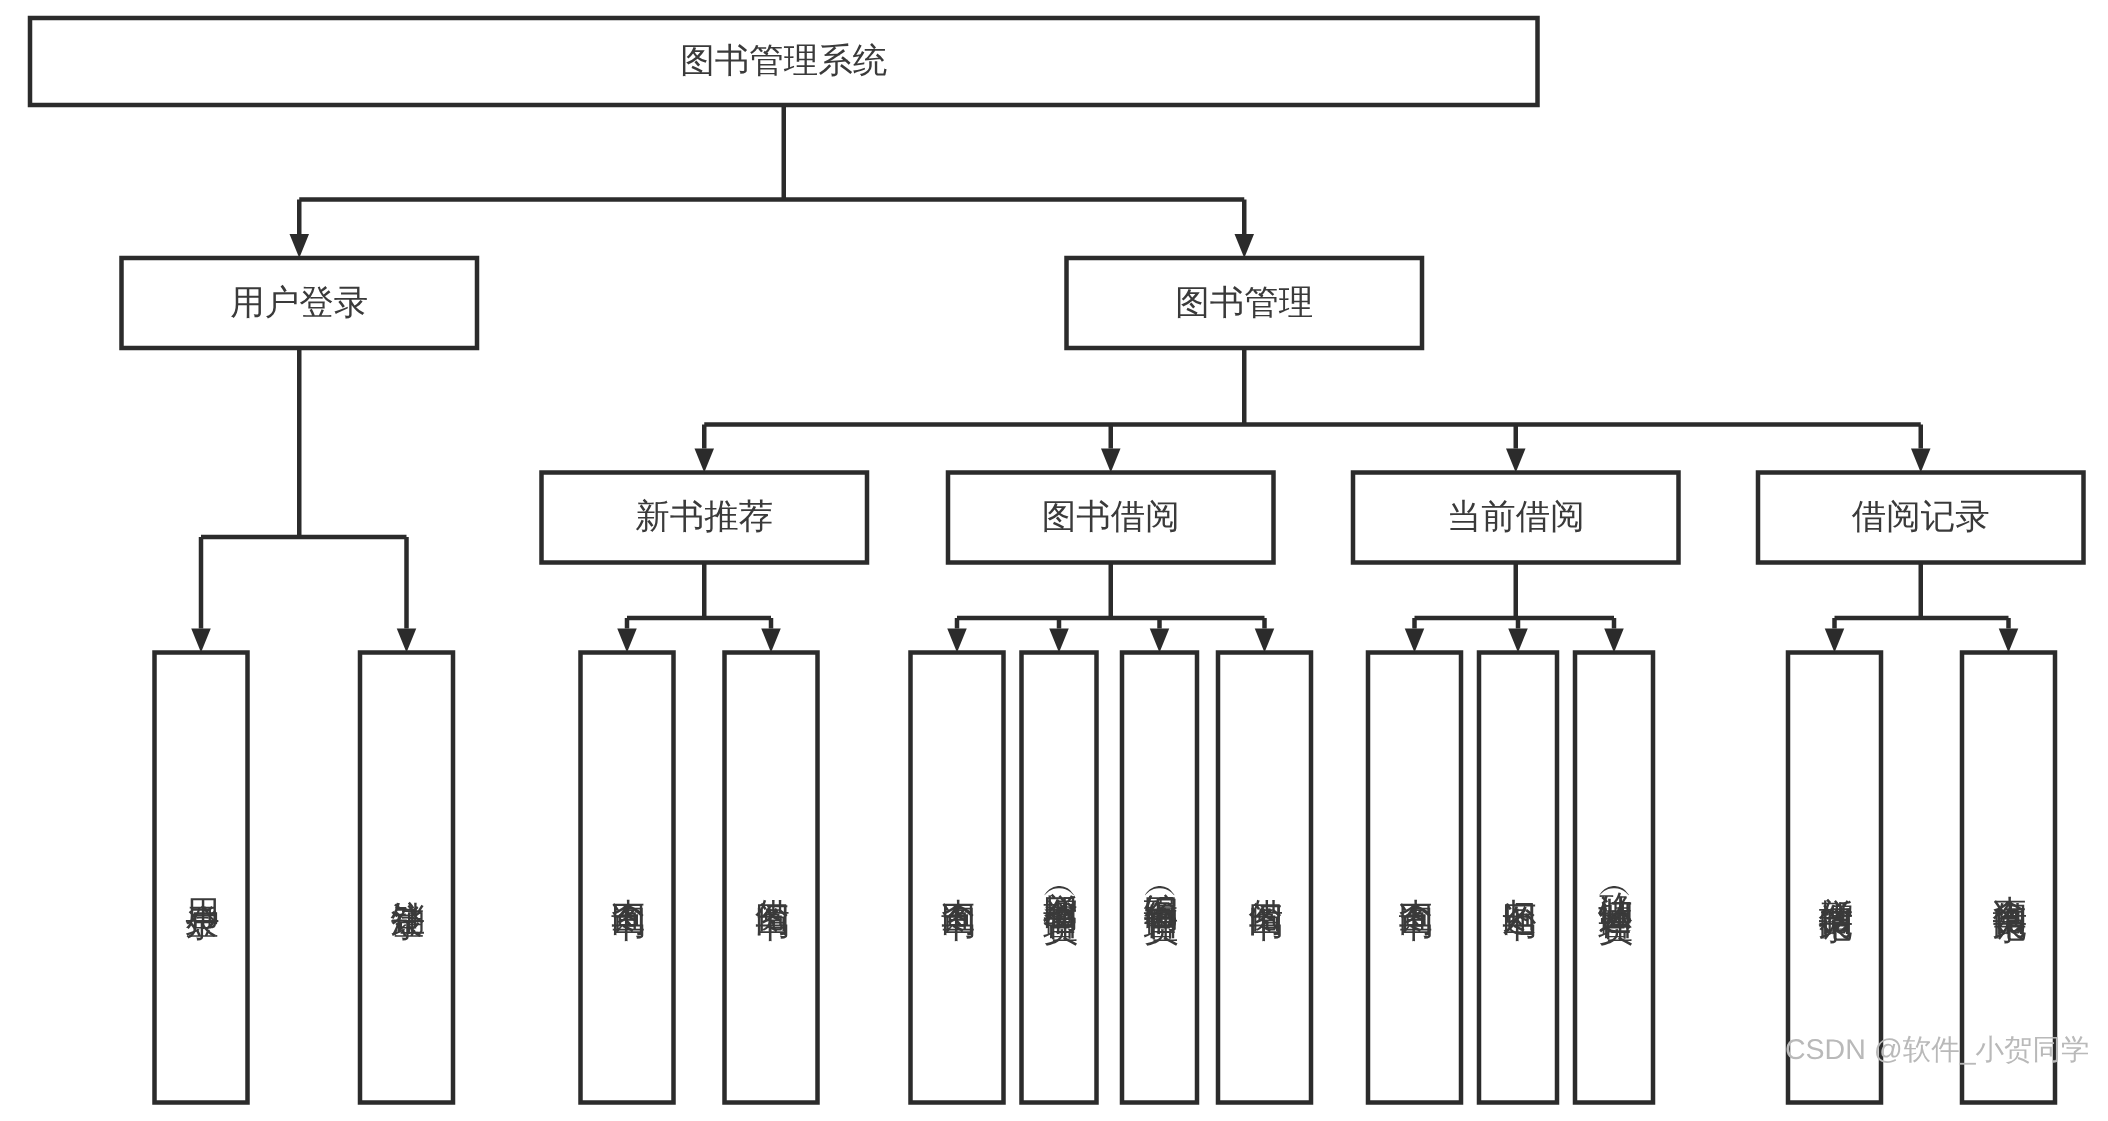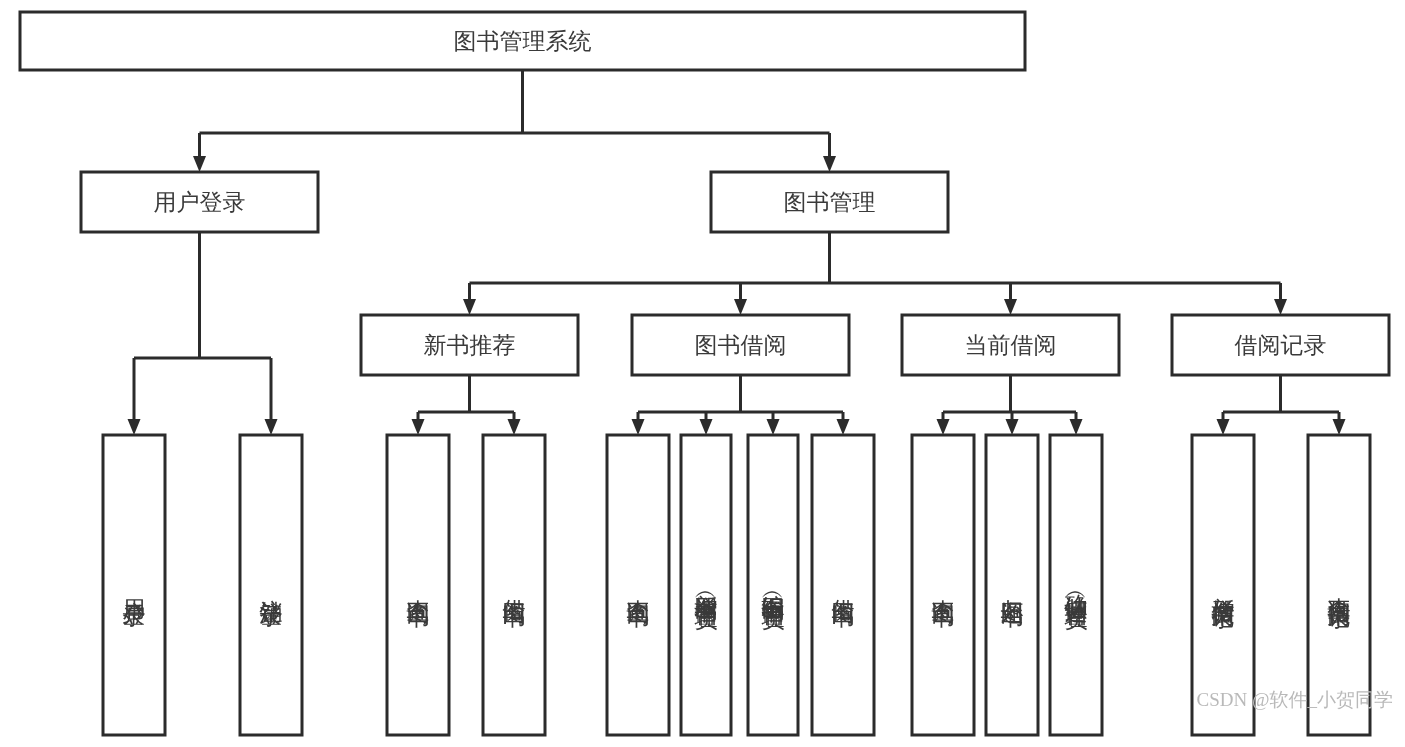--- a/index.html
+++ b/index.html
@@ -59,21 +59,21 @@
     color: #3a3a3a;
     letter-spacing: 2px;
     white-space: nowrap;
     pointer-events: none;
     text-align: center;
   }
   .watermark {
     position: absolute;
     right: 12px;
     bottom: 6px;
-    font-family: Liberation Serif, serif;
+    font-family: Liberation Sans, sans-serif;
     font-size: 19px;
     color: #b9b9b9;
     white-space: nowrap;
     user-select: none;
   }
 </style>
 </head>
 <body>
 
 <div id="diagram-root">

